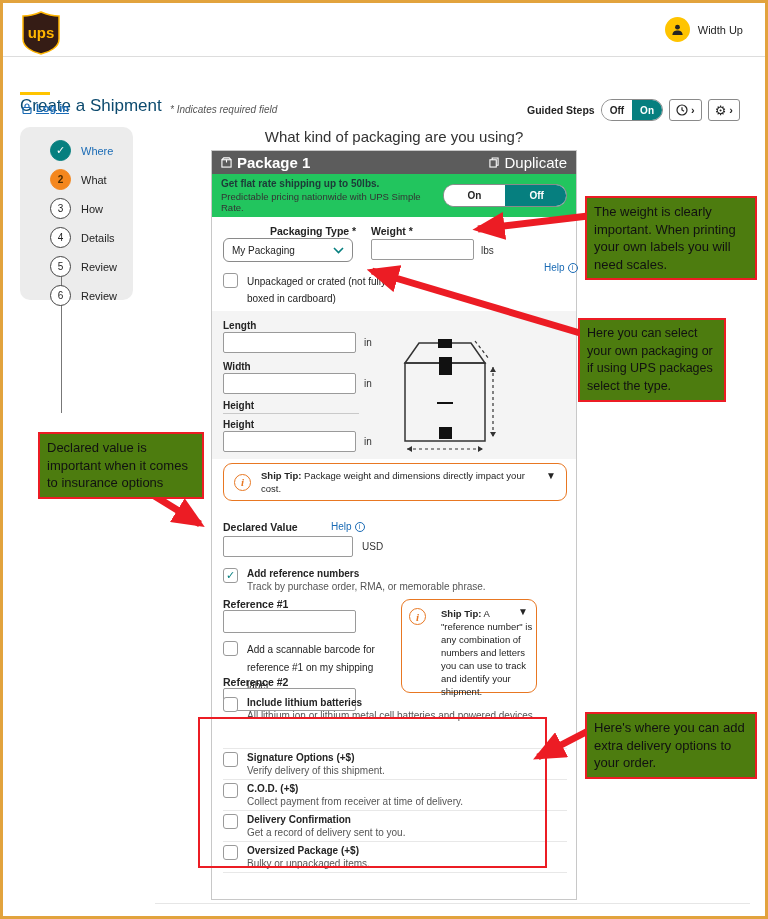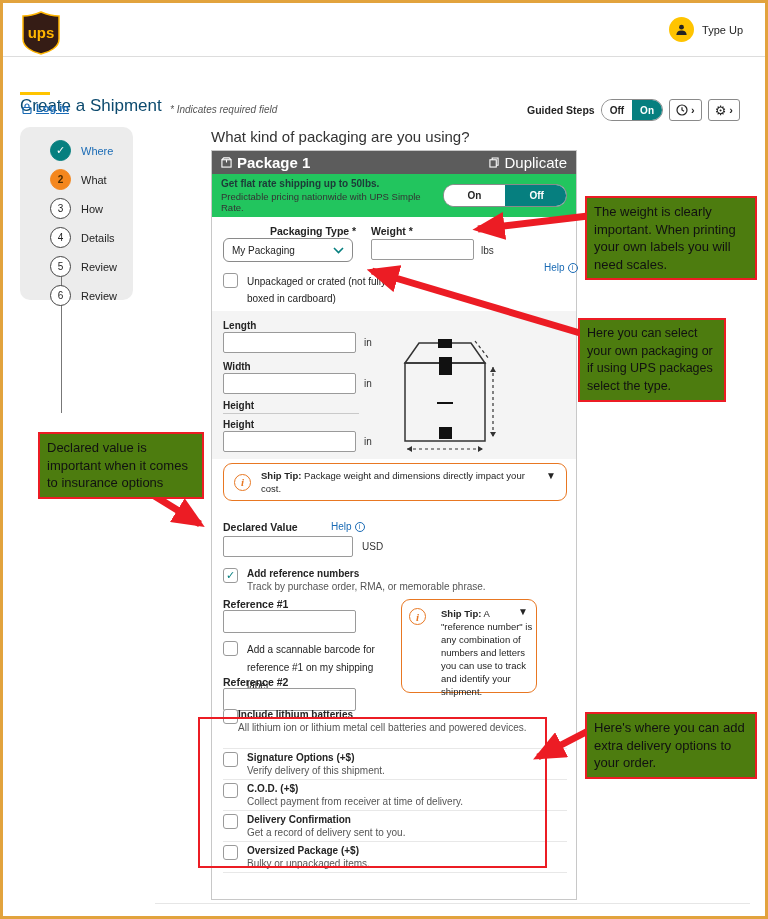--- a/index.html
+++ b/index.html
@@ -33,21 +33,21 @@
   
   .stepper { position:absolute; left:20px; top:127px; width:113px; height:173px; background:#ECECEC; border-radius:10px; }
   .step-line { position:absolute; left:41px; top:150px; width:1px; height:136px; background:#777; }
   .step { position:absolute; left:30px; display:flex; align-items:center; gap:10px; }
   .step-circle { width:21px; height:21px; border-radius:50%; background:#fff; border:1.5px solid #444; display:flex; align-items:center; justify-content:center; font-size:10px; color:#242424; z-index:2; }
   .step-circle.done { background:#067F7F; border-color:#067F7F; color:#fff; font-size:11px; }
   .step-circle.current { background:#F4871E; border-color:#F4871E; color:#4a2b00; font-weight:bold; }
   .step-label { font-size:11px; color:#242424; }
   .step-label.active { color:#1A6BB5; }
 
-  .question { position:absolute; left:211px; top:128px; width:366px; text-align:left; font-size:15px; color:#333; }
+  .question { position:absolute; left:211px; top:128px; width:366px; text-align:center; font-size:15px; color:#333; }
 
   
   .card { position:absolute; left:211px; top:150px; width:366px; height:750px; background:#fff; border:1px solid #c8c8c8; }
   .card-header { position:absolute; left:0; top:0; width:100%; height:23px; background:#5C5C5C; color:#fff; display:flex; align-items:center; justify-content:space-between; padding:0 9px; }
   .card-header .lhs, .card-header .rhs { display:flex; align-items:center; gap:5px; font-size:15px; }
   .card-header .lhs { font-weight:bold; }
   .banner { position:absolute; left:0; top:23px; width:100%; height:43px; background:#22c55e; display:flex; align-items:center; justify-content:space-between; padding:0 9px; }
   .banner-title { font-size:10px; font-weight:bold; color:#1d3a38; }
   .banner-sub { font-size:9.5px; color:#333; margin-top:2px; }
   .banner .toggle { height:23px; background:#fff; }
@@ -94,21 +94,21 @@
     <text x="19" y="27" text-anchor="middle" font-size="15" font-weight="bold" fill="#FFB500" font-family="Liberation Sans, sans-serif">ups</text>
   </svg>
 </div>
 <div class="signup">
   <span class="avatar">
     <svg width="13" height="13" viewBox="0 0 14 14">
         <circle cx="7" cy="4.5" r="2.6" fill="#242424"></circle>
         <path d="M1.5 13 C1.5 9.5 4 8 7 8 C10 8 12.5 9.5 12.5 13 Z" fill="#242424"></path>
       </svg>
   </span>
-  <span class="signup-label">Type Up</span>
+  <span class="signup-label">Width Up</span>
 </div>
 <div class="topbar-divider"></div>
 
 <div class="page-title">Create a Shipment</div>
 <div class="gold-underline"></div>
 
 <div class="login">
   <svg width="10" height="11" viewBox="0 0 10 11">
       <rect x="1" y="4.5" width="8" height="6" rx="1" fill="none" stroke="#1A6BB5" stroke-width="1.2"></rect>
       <path d="M3 4.5 V3 a2 2 0 0 1 4 0 v1.5" fill="none" stroke="#1A6BB5" stroke-width="1.2"></path>
@@ -282,21 +282,21 @@
   </div>
 
   <div class="abs" style="left:11px; top:490px; display:flex; gap:9px;">
     <span class="cbox"></span>
     <span class="cb-label" style="width:150px; line-height:18px;">Add a scannable barcode for reference #1 on my shipping label</span>
   </div>
 
   <div class="abs flabel" style="left:11px; top:525px;">Reference #2</div>
   <input class="tinput abs" style="left: 11px; top: 537px; width: 133px; height: 23px;" value="">
 
-  <div class="abs" style="left:11px; top:558px; display:flex; ">
+  <div class="abs" style="left:11px; top:546px; display:flex; gap:9px;">
     <span class="cbox"></span>
     <span>
         <div class="opt-title">Include lithium batteries</div>
     <div class="opt-desc">All lithium ion or lithium metal cell batteries and powered devices.</div>
       </span>
   </div>
   <div class="opt-div" style="top:597px;"></div>
 
   <div class="abs" style="left:11px; top:601px; display:flex; gap:9px;">
     <span class="cbox"></span>

